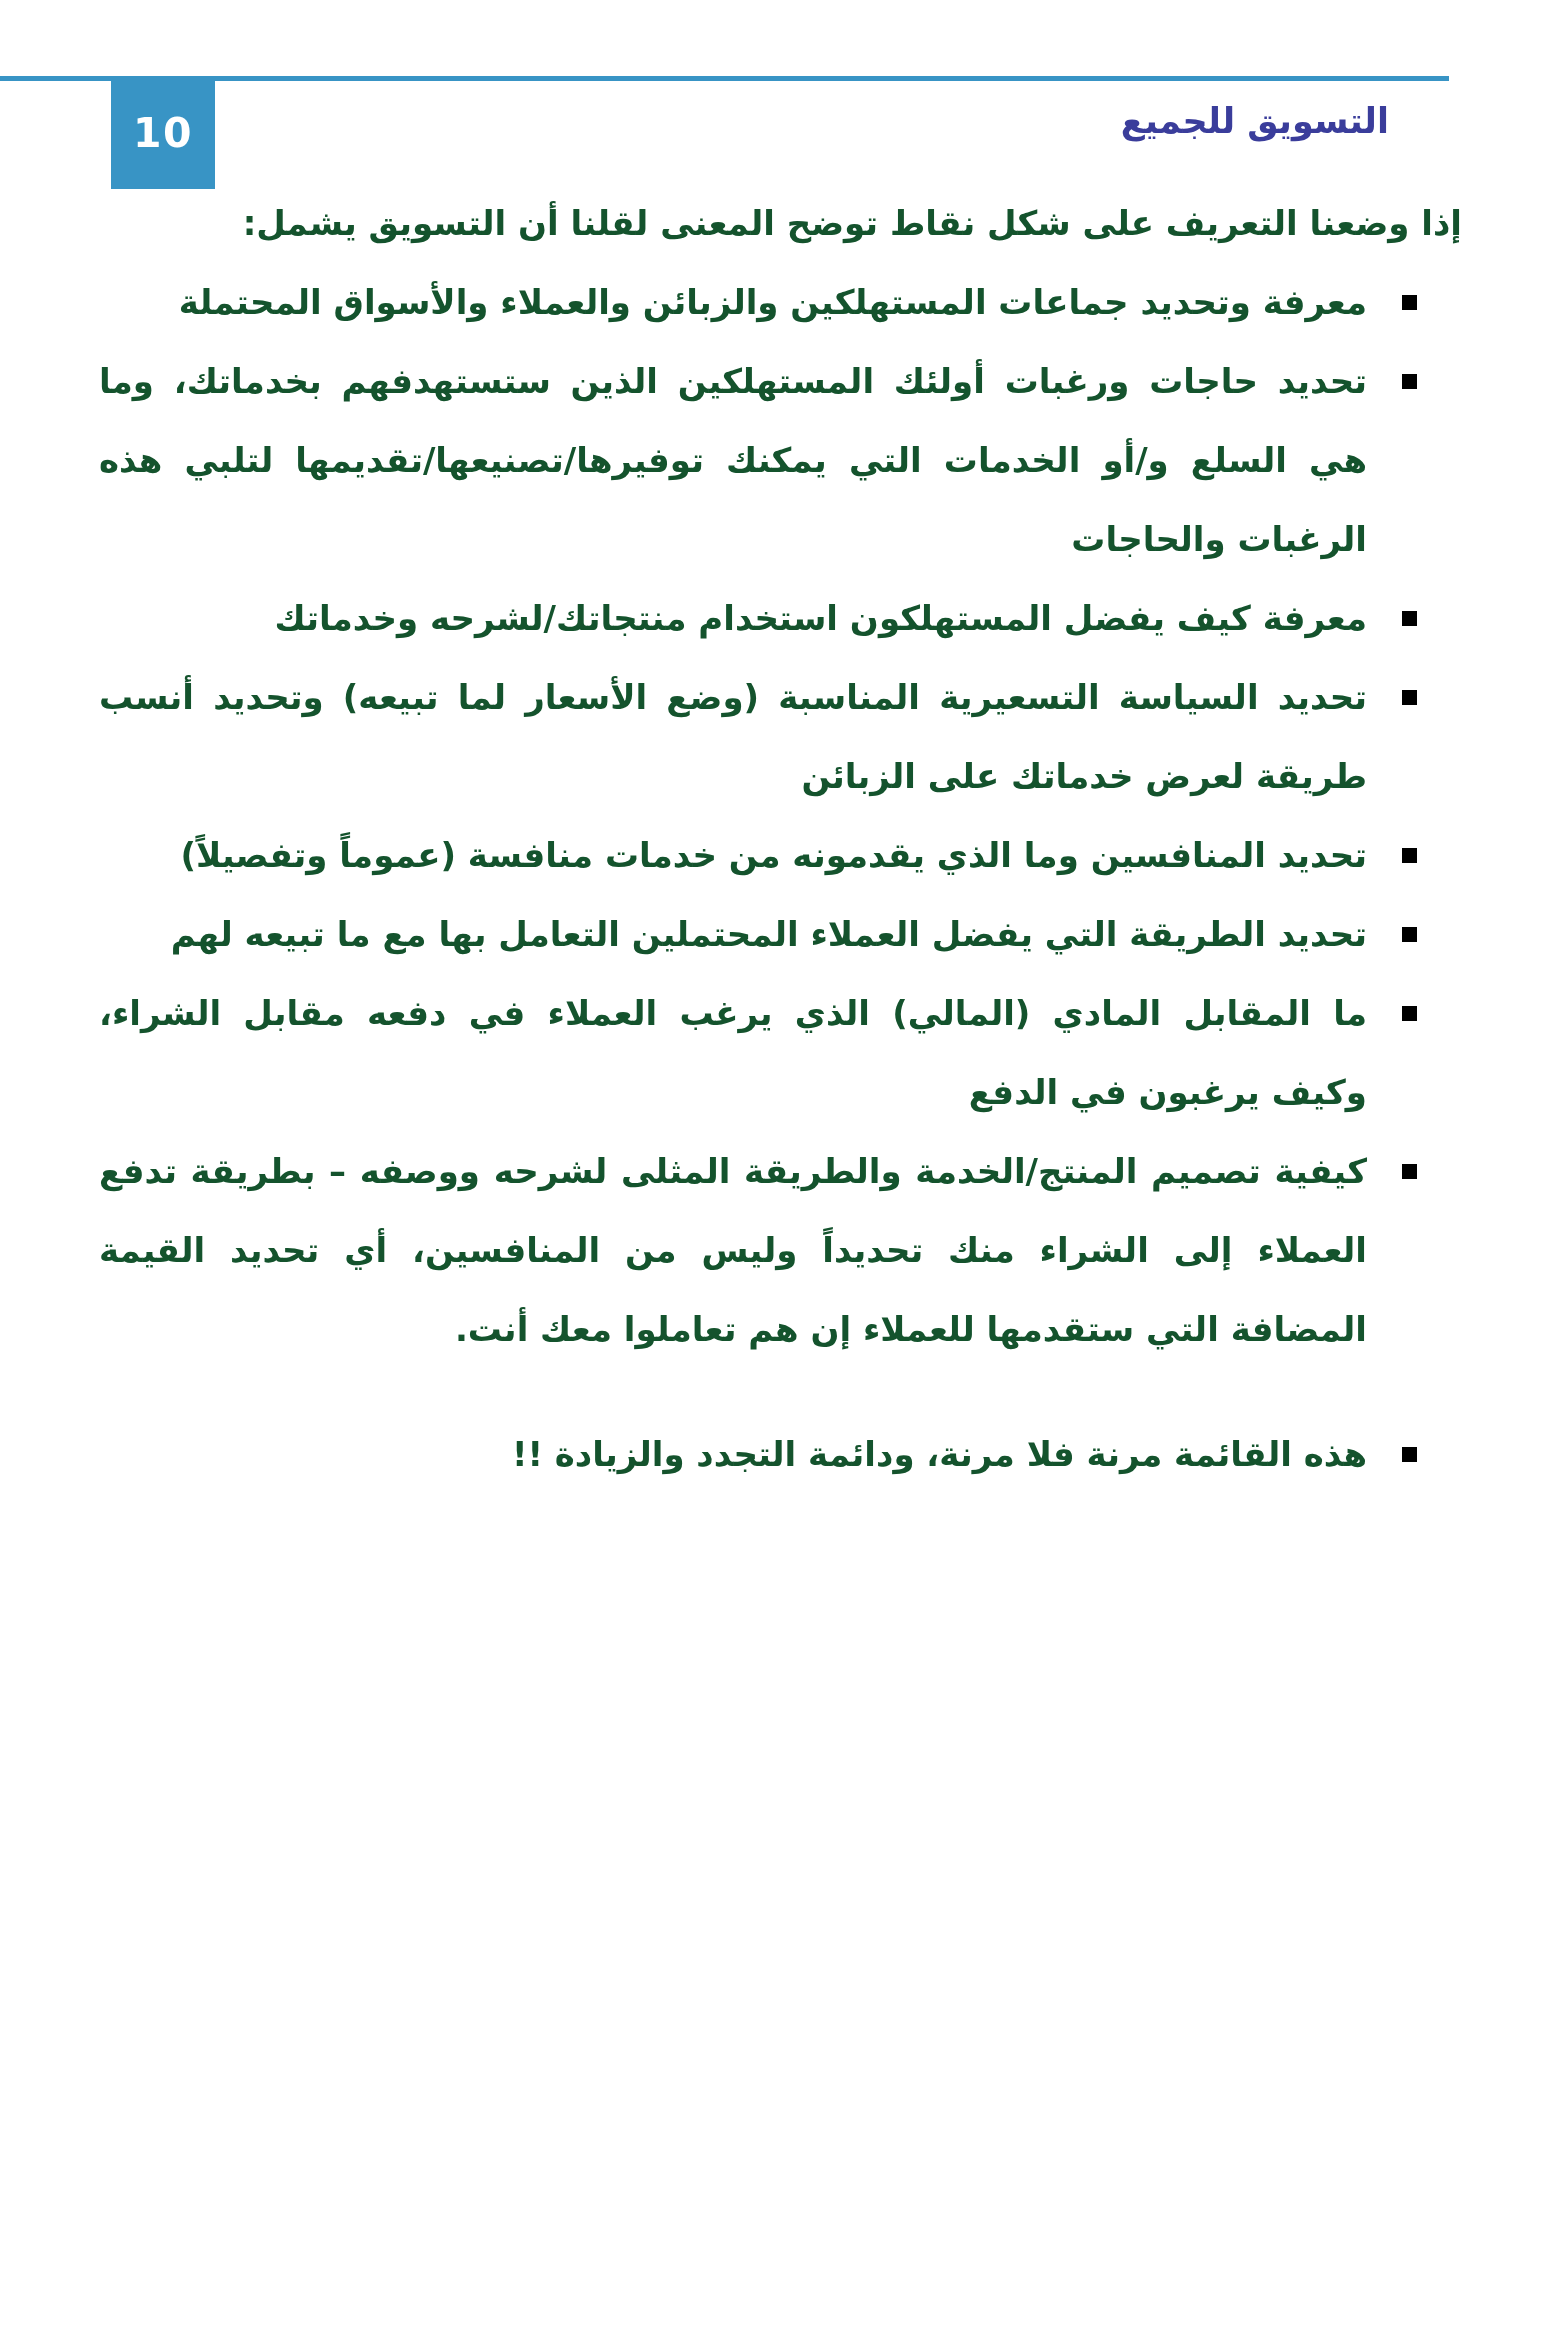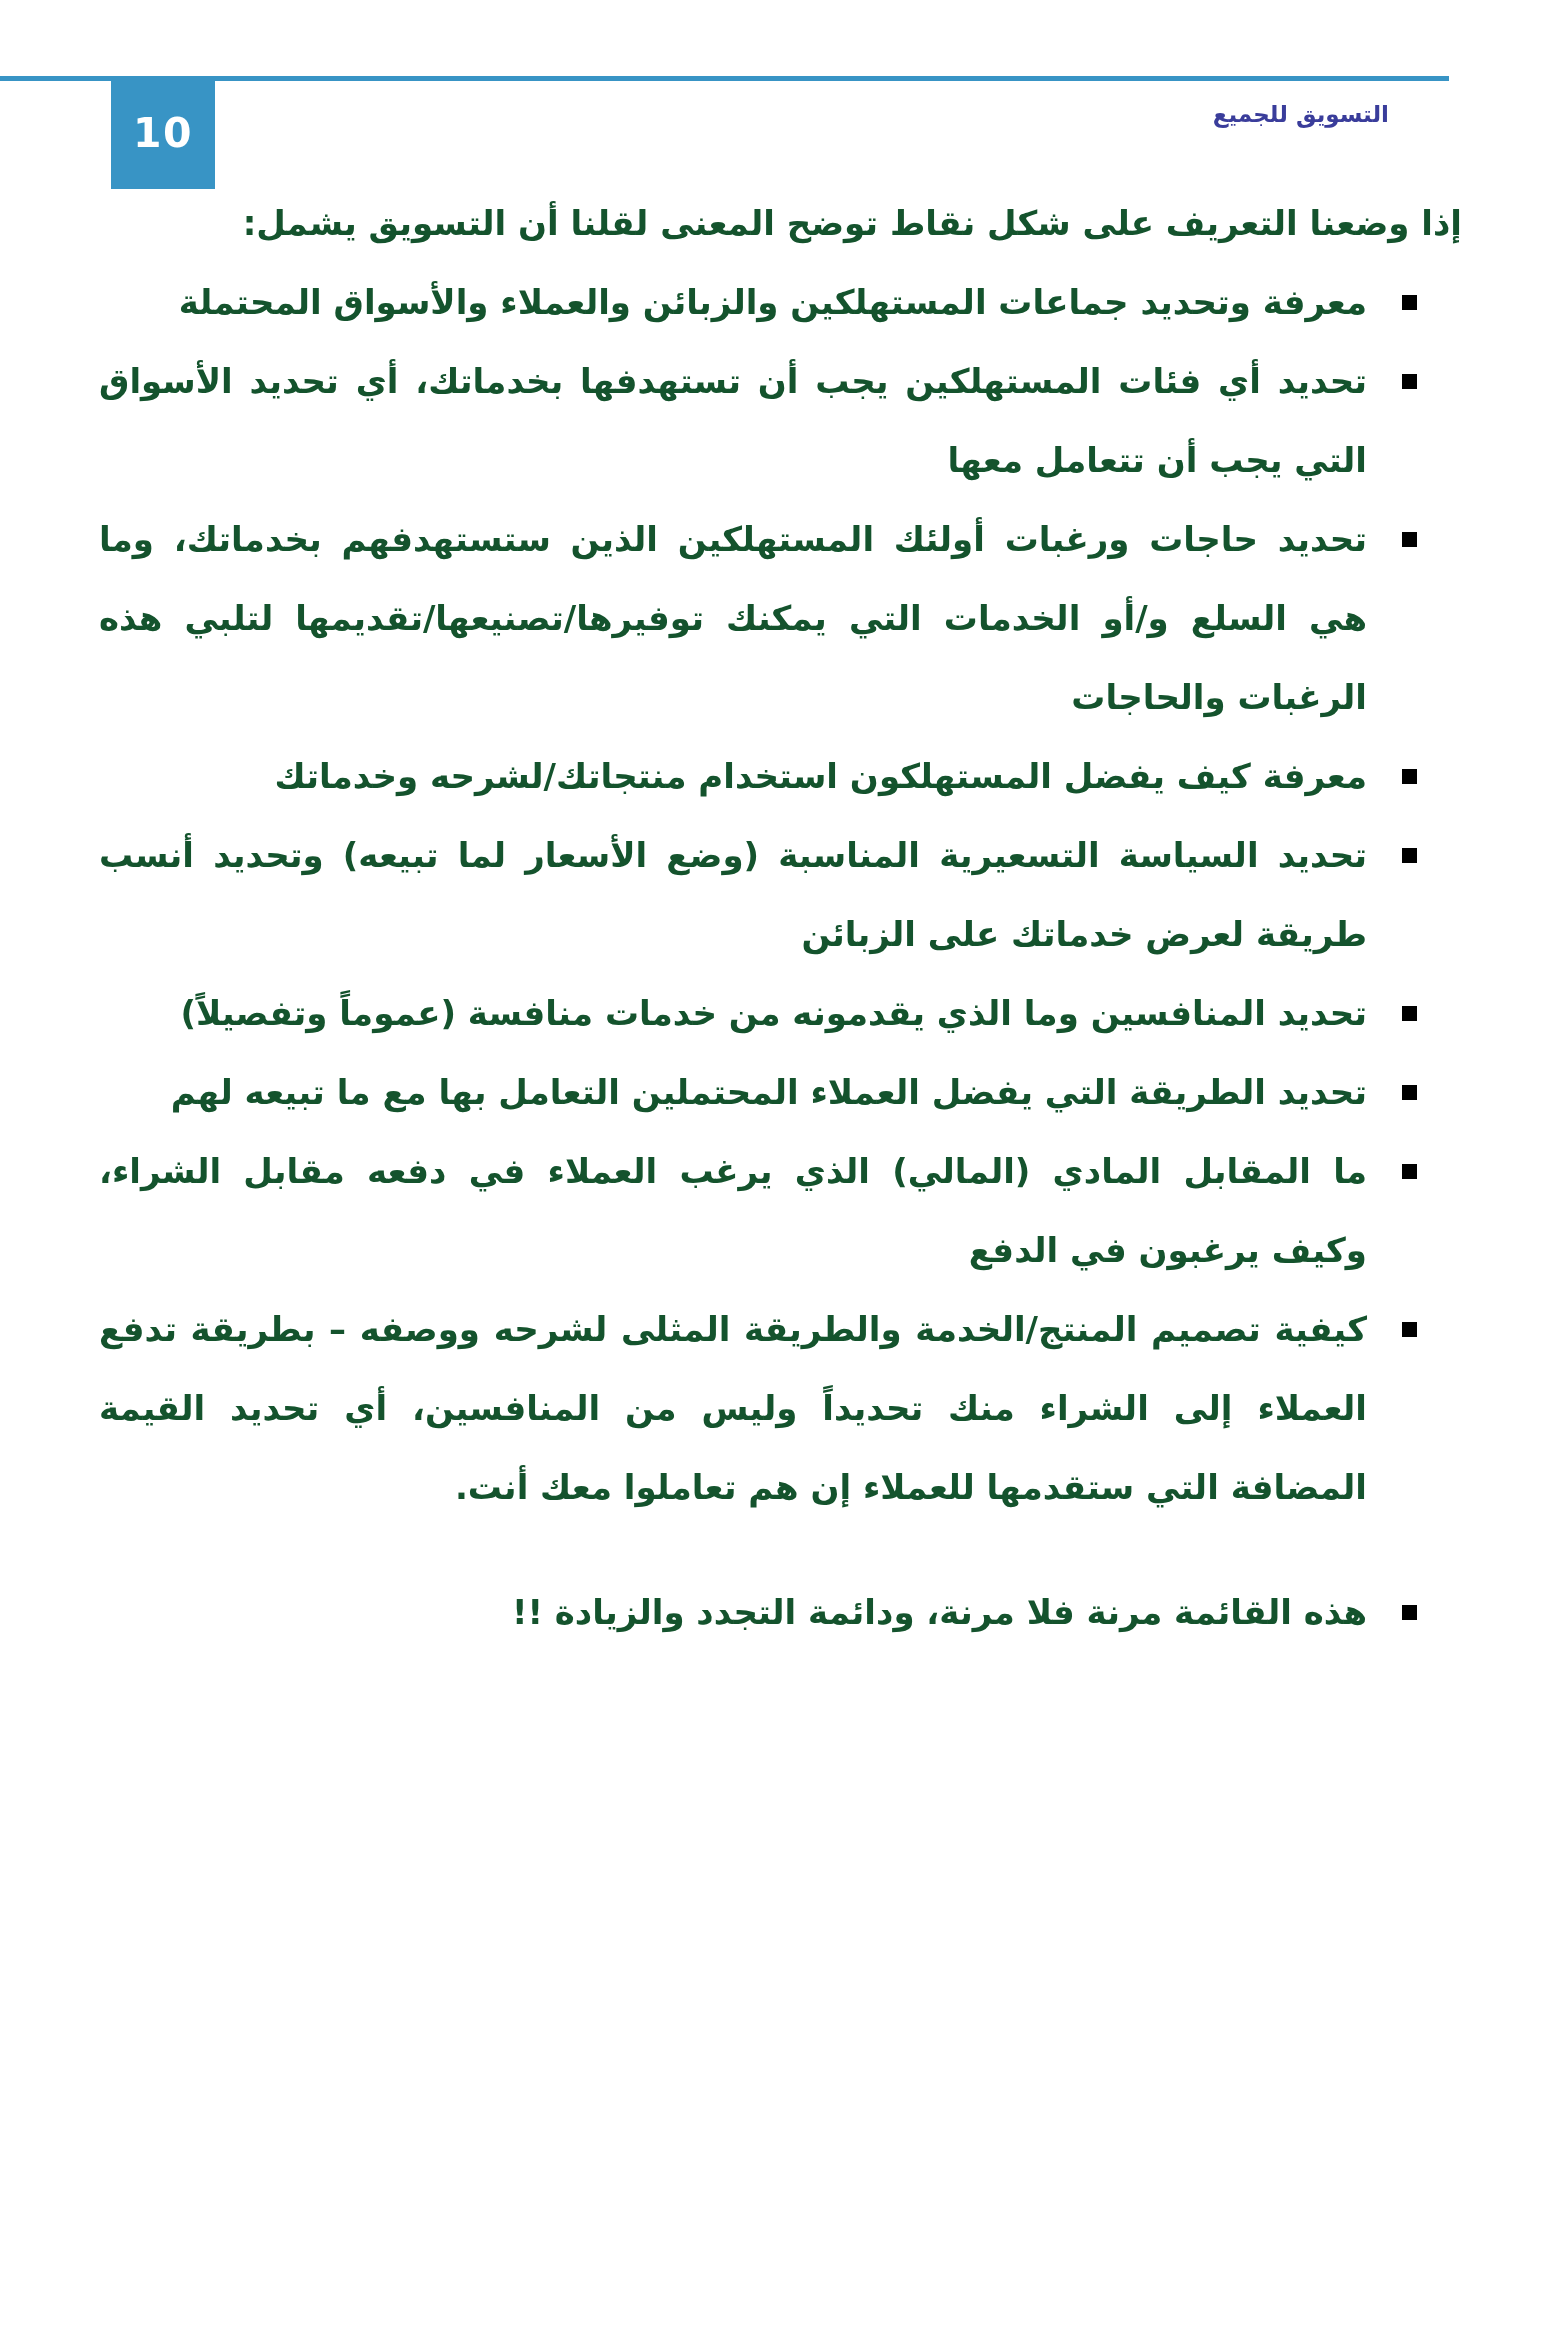--- a/index.html
+++ b/index.html
@@ -37,21 +37,21 @@
     font-size:41px;
     font-weight:600;
     letter-spacing:1.5px;
     direction:ltr;
   }
   .running-head{
     position:absolute;
     top:101px;
     right:172px;
     color:var(--title,#3a3d9b);
-    font-size:23px;
+    font-size:35px;
     font-weight:bold;
   }
   
   .content{
     position:absolute;
     top:184px;
     right:99px;
     left:99px;
     color:#14532d;
     font-weight:bold;
@@ -96,21 +96,20 @@
   <div class="page-number-box">
     <span class="page-number">10</span>
   </div>
 
   <div class="running-head">التسويق للجميع</div>
 
   <div class="content">
     <p class="intro">إذا وضعنا التعريف على شكل نقاط توضح المعنى لقلنا أن التسويق يشمل:</p>
     <ul class="bullets">
         <li>معرفة وتحديد جماعات المستهلكين والزبائن والعملاء والأسواق المحتملة</li>
-        <li>تحديد أي فئات المستهلكين يجب أن تستهدفها بخدماتك، أي تحديد الأسواق التي يجب أن تتعامل معها</li>
         <li>تحديد حاجات ورغبات أولئك المستهلكين الذين ستستهدفهم بخدماتك، وما هي السلع و/أو الخدمات التي يمكنك توفيرها/تصنيعها/تقديمها لتلبي هذه الرغبات والحاجات</li>
         <li>معرفة كيف يفضل المستهلكون استخدام منتجاتك/لشرحه وخدماتك</li>
         <li>تحديد السياسة التسعيرية المناسبة (وضع الأسعار لما تبيعه) وتحديد أنسب طريقة لعرض خدماتك على الزبائن</li>
         <li>تحديد المنافسين وما الذي يقدمونه من خدمات منافسة (عموماً وتفصيلاً)</li>
         <li>تحديد الطريقة التي يفضل العملاء المحتملين التعامل بها مع ما تبيعه لهم</li>
         <li>ما المقابل المادي (المالي) الذي يرغب العملاء في دفعه مقابل الشراء، وكيف يرغبون في الدفع</li>
         <li>كيفية تصميم المنتج/الخدمة والطريقة المثلى لشرحه ووصفه – بطريقة تدفع العملاء إلى الشراء منك تحديداً وليس من المنافسين، أي تحديد القيمة المضافة التي ستقدمها للعملاء إن هم تعاملوا معك أنت.</li>
         <li class="closing">هذه القائمة مرنة فلا مرنة، ودائمة التجدد والزيادة !!</li>
       </ul>
   </div>

